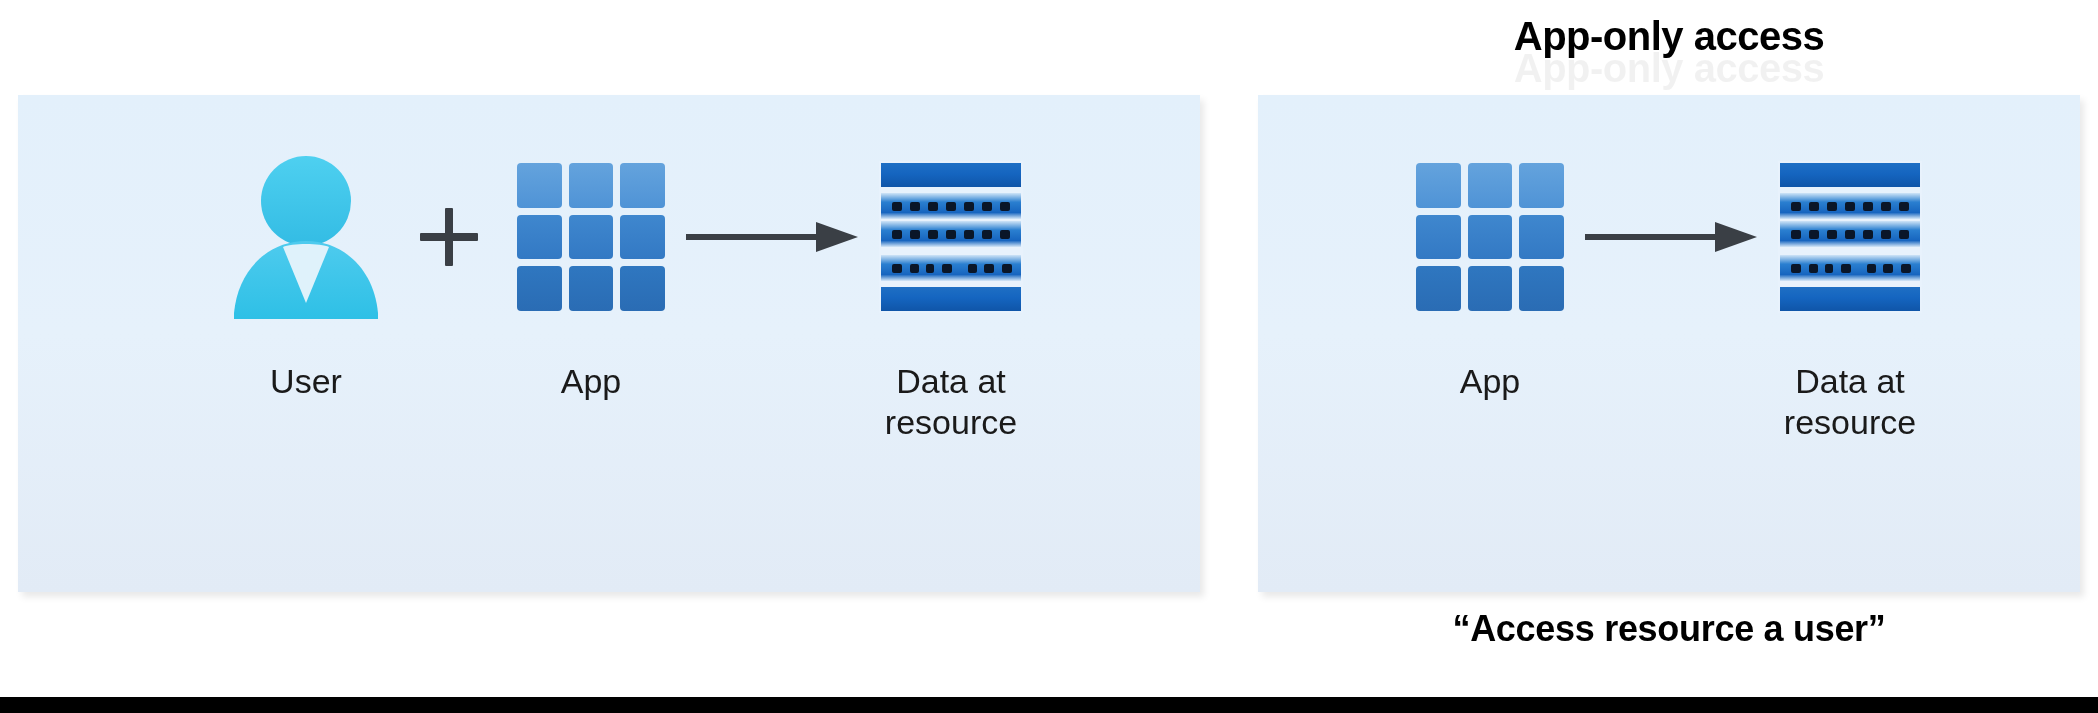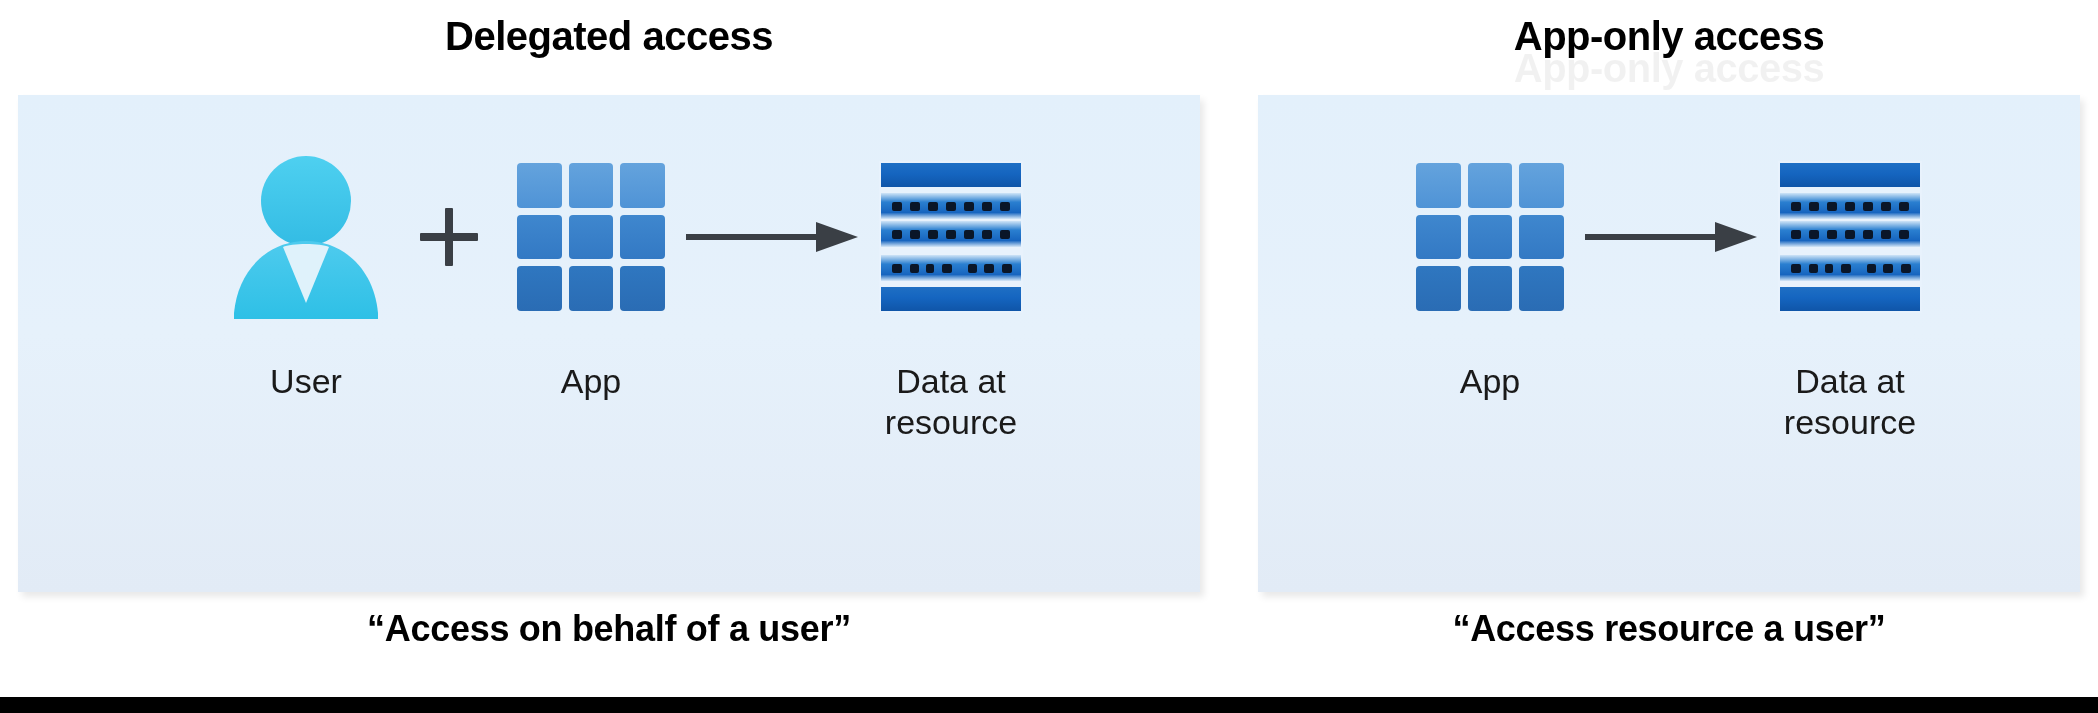--- a/index.html
+++ b/index.html
@@ -164,21 +164,20 @@
     width: 2098px;
     height: 16px;
     background: #000000;
   }
 </style>
 </head>
 <body>
 
 <div id="stage">
 
-  <div id="title-left" class="panel-title">Delegated access</div>
 
   <div id="title-right" class="panel-title">App-only access</div>
 
   <div id="title-right-ghost">App-only access</div>
 
   <div id="panel-left" class="panel">
     <div id="flow-left" class="flow">
 
       <div class="node">
         <div class="node-art">
@@ -360,19 +359,18 @@
             <rect x="2" y="126" width="140" height="24" fill="url(#bandDark)"></rect>
           </svg>
         </div>
         <div class="node-label">Data at
 resource</div>
       </div>
 
     </div>
   </div>
 
-  <div id="caption-left" class="caption">“Access on behalf of a user”</div>
 
   <div id="caption-right" class="caption">“Access resource a user”</div>
 
   <div id="bottom-bar"></div>
 
 </div>
 
 </body></html>

